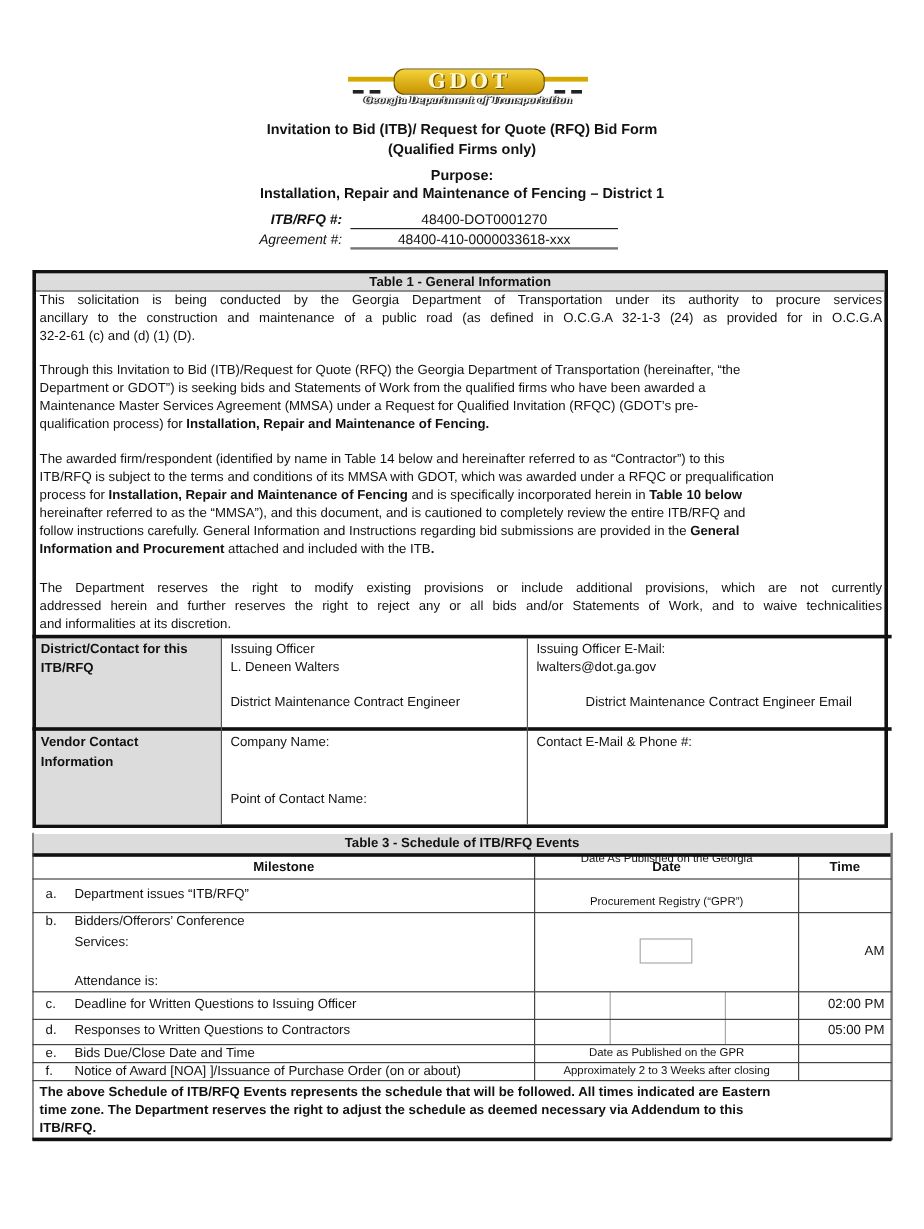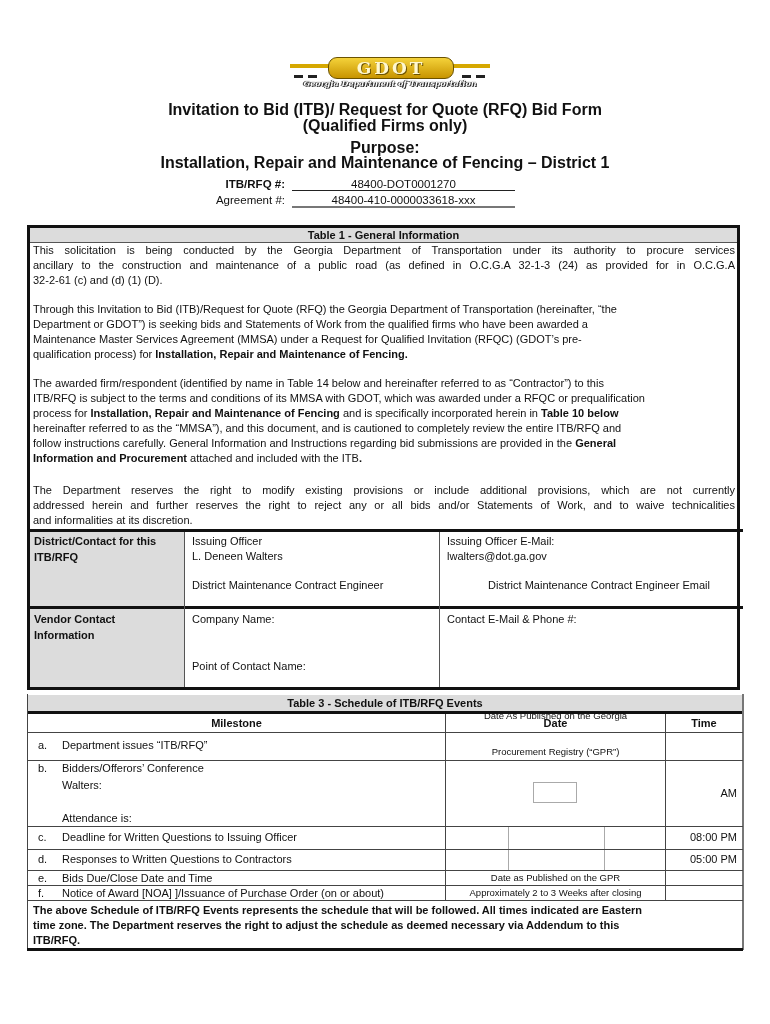--- a/index.html
+++ b/index.html
@@ -15,24 +15,24 @@
   .logo .word { position: absolute; left: 38px; top: 2px; width: 124px; height: 20px;
                 background: linear-gradient(#f4d23a, #c89400); border: 1px solid #6b5200;
                 border-radius: 9px; color: #fff8d0; font-weight: bold; font-size: 17px;
                 text-align: center; line-height: 20px; letter-spacing: 3px;
                 text-shadow: 1px 1px 0 #6b5200; font-family: "DejaVu Serif", serif; }
   .logo .sub { position: absolute; left: 12px; top: 23px; width: 176px; height: 10px;
                font-size: 8px; line-height: 10px; text-align: center; color: #fff;
                font-weight: bold; text-shadow: 0 0 1px #000, 1px 1px 0 #333, -1px 0 0 #333;
                font-family: "DejaVu Serif", serif; font-style: italic; }
 
-  .hdr { left: 0; width: 770px; text-align: center; font-size: 16px; font-weight: bold; }
+  .hdr { left: 0; width: 770px; text-align: center; font-size: 12px; font-weight: bold; }
 
   .idrow { font-size: 11.5px; }
-  .idlabel { text-align: right; width: 110px; left: 175px; }
+  .idlabel { text-align: right; width: 110px; left: 175px; font-style: italic; }
   .idval { left: 292px; width: 223px; text-align: center; border-bottom: 1px solid #222; }
 
   
   .t1 { left: 27px; top: 225px; width: 713px; height: 465px; border: 3px solid #111;
         box-sizing: border-box; }
   .shade { background: #dcdcdc; }
   .t1title { left: 30px; top: 228px; width: 707px; height: 14px; font-size: 11px;
              font-weight: bold; text-align: center; line-height: 14px; border-bottom: 1px solid #555; }
   .para { left: 33px; width: 702px; font-size: 11px; line-height: 15px; }
   .just { text-align: justify; text-align-last: justify; }
@@ -144,28 +144,28 @@
 <div class="mrow b" style="left:446px;top:716px;width:219px;text-align:center;">Date</div>
 <div class="mrow b" style="left:666px;top:716px;width:76px;text-align:center;">Time</div>
 
 <div class="letter" style="top:739px;">a.</div>
 <div class="mtext" style="top:739px;">Department issues “ITB/RFQ”</div>
 <div class="abs smalltxt" style="left:446px;top:710px;width:219px;">Date As Published on the Georgia</div>
 <div class="abs smalltxt" style="left:446px;top:746px;width:219px;">Procurement Registry (“GPR”)</div>
 
 <div class="letter" style="top:762px;">b.</div>
 <div class="mtext" style="top:762px;">Bidders/Offerors’ Conference</div>
-<div class="mtext" style="top:779px;">Walters:</div>
+<div class="mtext" style="top:779px;">Services:</div>
 <div class="mtext" style="top:812px;">Attendance is:</div>
 <div class="datebox"></div>
 <div class="timecell" style="top:787px;">AM</div>
 
 <div class="letter" style="top:831px;">c.</div>
 <div class="mtext" style="top:831px;">Deadline for Written Questions to Issuing Officer</div>
-<div class="timecell" style="top:831px;">08:00 PM</div>
+<div class="timecell" style="top:831px;">02:00 PM</div>
 
 <div class="letter" style="top:853px;">d.</div>
 <div class="mtext" style="top:853px;">Responses to Written Questions to Contractors</div>
 <div class="timecell" style="top:853px;">05:00 PM</div>
 
 <div class="letter" style="top:872px;">e.</div>
 <div class="mtext" style="top:872px;">Bids Due/Close Date and Time</div>
 <div class="abs smalltxt" style="left:446px;top:872px;width:219px;">Date as Published on the GPR</div>
 
 <div class="letter" style="top:887px;">f.</div>

